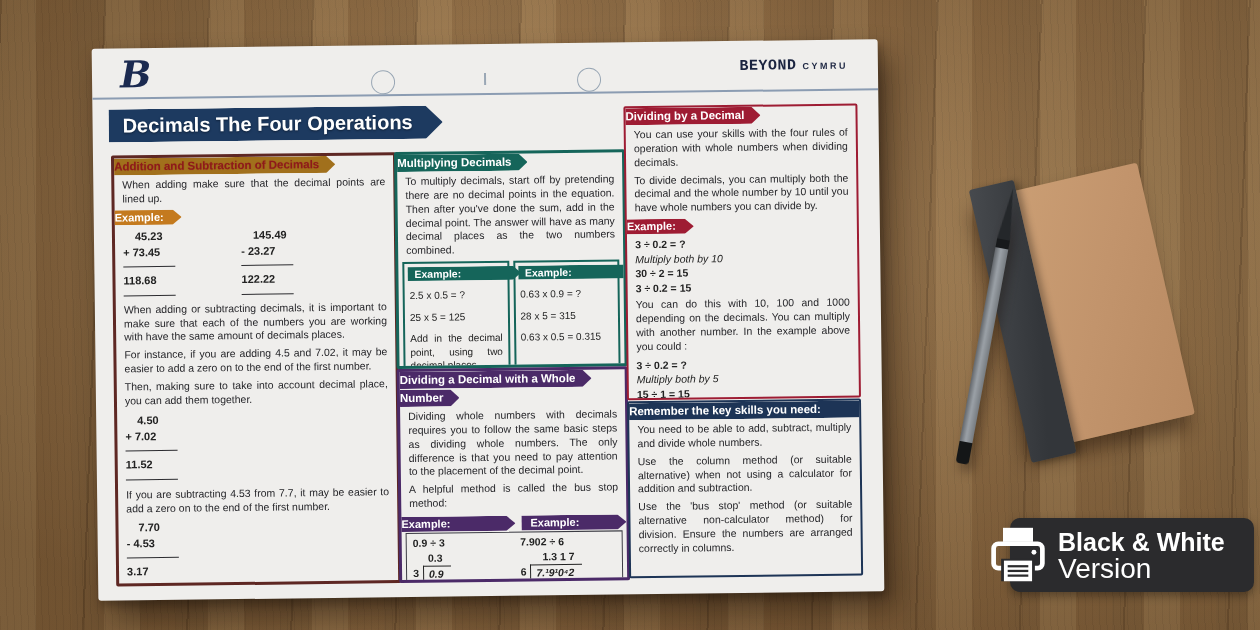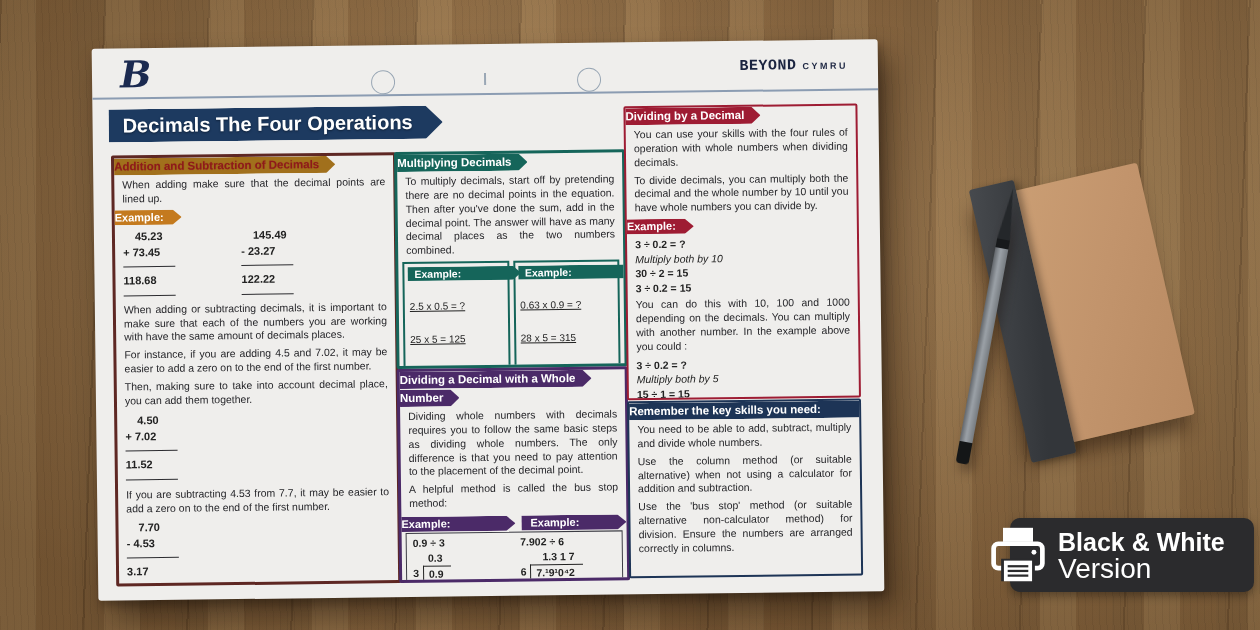--- a/index.html
+++ b/index.html
@@ -91,30 +91,30 @@
   .sum .num{font-size:11px;font-weight:700;line-height:16px;color:#222;}
   .sum .top{padding-left:12px;}
   .sum .rule{width:52px;border-top:1.8px solid #2c2c30;margin:6px 0 5px;}
   .sum .rule2{width:52px;border-top:1.8px solid #2c2c30;margin:7px 0 0;}
 
   .mult-ex-row{display:flex;gap:4px;margin:4px 4px 0;}
   .mult-ex{flex:1;border:2px solid #15655a;padding:2px 3px 3px;}
   .mult-ex .exb{width:calc(100% - 2px);margin:1px 0 3px;background:#15655a;color:#fff;
     font-size:10.5px;font-weight:700;line-height:14px;padding:0 12px 0 7px;
     clip-path:polygon(0 0,calc(100% - 8px) 0,100% 50%,calc(100% - 8px) 100%,0 100%);}
-  .mult-ex .ml{font-size:10px;line-height:1.35;color:#222;text-align:justify;margin:19px 2px;text-decoration:underline;}
+  .mult-ex .ml{font-size:10px;line-height:1.35;color:#222;text-align:justify;margin:8px 2px;}
 
   .busbanners{display:flex;margin-top:2px;}
   .businner{border:1.5px solid #3c3c44;margin:1px 4px 0;display:flex;height:52px;}
   .bus-col{width:50%;padding:2px 6px;}
   .bus-expr{font-size:10.5px;font-weight:700;color:#222;line-height:15px;}
   .bus-quot{font-size:10.5px;font-weight:700;color:#222;line-height:15px;}
   .bus-row{display:flex;font-size:10.5px;font-weight:700;color:#222;line-height:15px;}
   .bus-dividend{border-left:1.6px solid #222;border-top:1.6px solid #222;
-    margin-left:4px;padding:0 8px 1px 5px;}
+    margin-left:4px;padding:0 8px 1px 5px;font-style:italic;}
 </style>
 </head>
 <body>
 
 <div class="stage">
 
   <div class="notebook">
     <div class="notebook-spine"></div>
   </div>
   <div class="pen">
@@ -186,20 +186,21 @@
     </div>
 
     <div class="box box-mult">
       <div class="hbanner teal">Multiplying Decimals</div>
       <div class="bt">To multiply decimals, start off by pretending there are no decimal points in the equation. Then after you've done the sum, add in the decimal point. The answer will have as many decimal places as the two numbers combined.</div>
       <div class="mult-ex-row">
         <div class="mult-ex">
           <div class="exb">Example:</div>
           <div class="ml">2.5 x 0.5 = ?</div>
           <div class="ml">25 x 5 = 125</div>
+          <div class="ml">Add in the decimal point, using two decimal places</div>
           <div class="ml">2.5 x 0.5 = 1.25</div>
         </div>
         <div class="mult-ex">
           <div class="exb">Example:</div>
           <div class="ml">0.63 x 0.9 = ?</div>
           <div class="ml">28 x 5 = 315</div>
           <div class="ml">0.63 x 0.5 = 0.315</div>
         </div>
       </div>
     </div>

